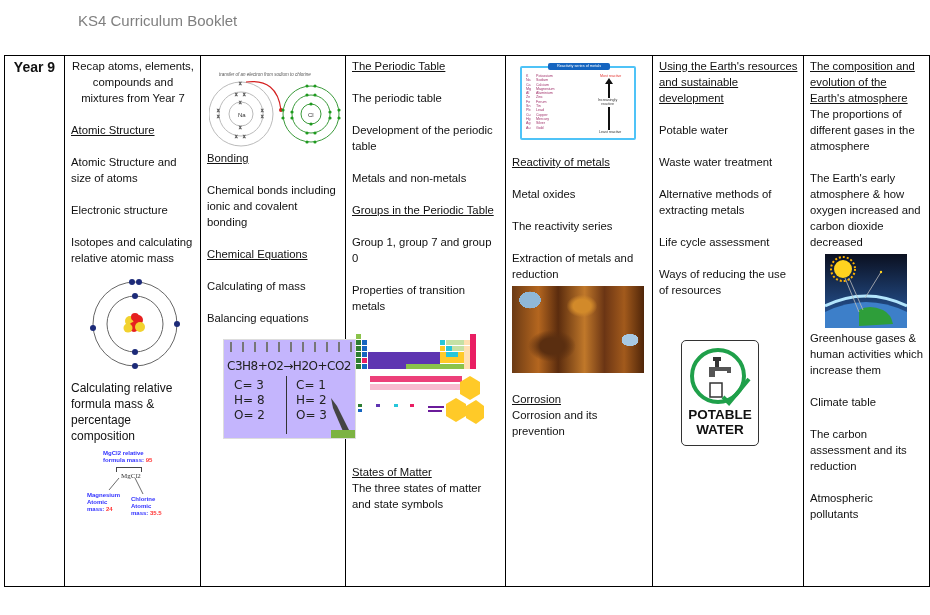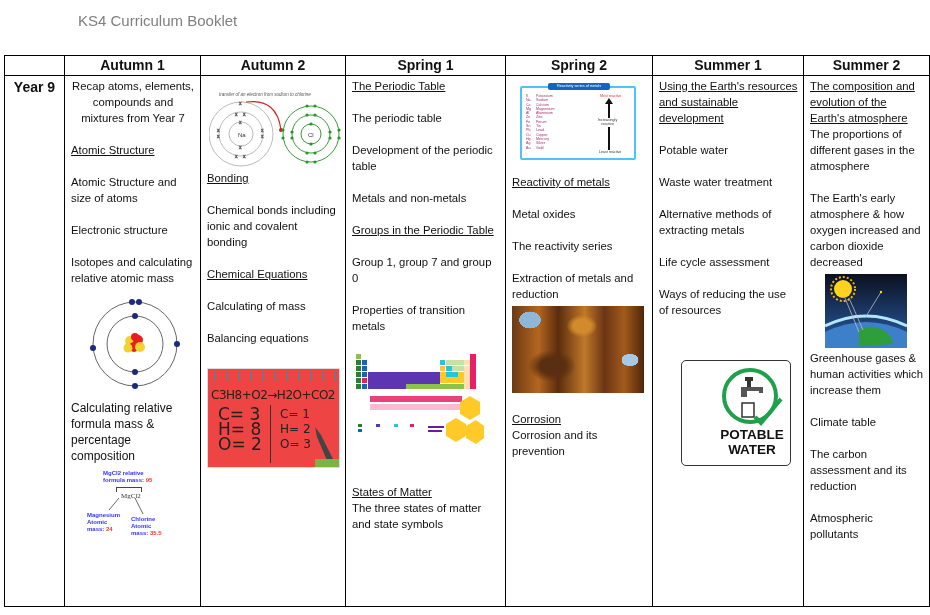--- a/index.html
+++ b/index.html
@@ -26,29 +26,20 @@
   <colgroup>
     <col style="width:60px">
     <col style="width:136px">
     <col style="width:145px">
     <col style="width:160px">
     <col style="width:147px">
     <col style="width:151px">
     <col style="width:126px">
   </colgroup>
   <tbody>
-      <tr>
-    <th></th>
-    <th>Autumn 1</th>
-    <th>Autumn 2</th>
-    <th>Spring 1</th>
-    <th>Spring 2</th>
-    <th>Summer 1</th>
-    <th>Summer 2</th>
-  </tr>
   <tr>
     <td class="row-label">Year 9</td>
 
     <td class="cell">
       <p class="center">Recap atoms, elements, compounds and mixtures from Year 7</p>
       <p class="u">Atomic Structure</p>
       <p>Atomic Structure and size of atoms</p>
       <p>Electronic structure</p>
       <p style="margin-bottom:10px">Isotopes and calculating relative atomic mass</p>
       <svg class="img-box" width="96" height="96" viewBox="0 0 96 96" style="margin-left:16px">
@@ -139,26 +130,26 @@
                 <text x="8" y="52" fill="#666">x</text>
             <text x="52" y="46" fill="#666">x</text>
                 <text x="52" y="52" fill="#666">x</text>
           </g>
         </svg>
       </div>
       <p class="u">Bonding</p>
       <p>Chemical bonds including ionic and covalent bonding</p>
       <p class="u">Chemical Equations</p>
       <p>Calculating of mass</p>
-      <p style="margin-bottom:22px">Balancing equations</p>
-      <div style="position:relative;width:131px;height:98px;background:#ef4444;border:1px solid #ddd;margin-left:0px;font-family:'DejaVu Sans',sans-serif;color:#222;overflow:hidden;">
+      <p style="margin-bottom:13px">Balancing equations</p>
+      <div style="position:relative;width:131px;height:98px;background:#c4b5fd;border:1px solid #ddd;margin-left:16px;font-family:'DejaVu Sans',sans-serif;color:#222;overflow:hidden;">
         <div style="position:absolute;left:6px;top:2px;width:122px;height:10px;background:repeating-linear-gradient(90deg,#777 0 2px,transparent 2px 12px);"></div>
         <div style="position:absolute;left:3px;top:18px;font-size:12px;letter-spacing:-0.5px;">C3H8+O2→H2O+CO2</div>
         <div style="position:absolute;left:62px;top:36px;width:1px;height:58px;background:#333;"></div>
-        <div style="position:absolute;left:10px;top:38px;font-size:17px;line-height:15px;">
+        <div style="position:absolute;left:10px;top:38px;font-size:12px;line-height:15px;">
           <div>C= 3</div>
           <div>H= 8</div>
           <div>O= 2</div>
         </div>
         <div style="position:absolute;left:72px;top:38px;font-size:12px;line-height:15px;">
           <div>C= 1</div>
           <div>H= 2</div>
           <div>O= 3</div>
         </div>
         <svg style="position:absolute;left:105px;top:56px" width="24" height="40">
@@ -275,21 +266,21 @@
       <p>Corrosion and its prevention</p>
     </td>
 
     <td class="cell">
       <p class="u">Using the Earth's resources and sustainable development</p>
       <p>Potable water</p>
       <p>Waste water treatment</p>
       <p>Alternative methods of extracting metals</p>
       <p>Life cycle assessment</p>
       <p style="margin-bottom:42px">Ways of reducing the use of resources</p>
-      <div style="position:relative;width:76px;height:104px;border:1.5px solid #333;border-radius:5px;margin-left:22px;text-align:center;padding-left:32px;">
+      <div style="position:relative;width:76px;height:104px;border:1.5px solid #333;border-radius:5px;margin-left:22px;text-align:center;">
         <svg width="66" height="60" viewBox="0 0 66 60" style="display:block;margin:6px auto 0 auto">
           <circle cx="31" cy="29" r="26" fill="none" stroke="#1fa04a" stroke-width="4"></circle>
           <rect x="26" y="10" width="8" height="4" fill="#333"></rect>
           <rect x="28" y="14" width="4" height="6" fill="#333"></rect>
           <path d="M22 20 h22 v6 h-4 v-2 h-12 v6 h-6 z" fill="#555"></path>
           <rect x="23" y="36" width="12" height="14" fill="none" stroke="#333" stroke-width="1.5"></rect>
           <path d="M36 50 l6 6 l20 -24" fill="none" stroke="#1fa04a" stroke-width="4"></path>
         </svg>
         <div style="font-weight:bold;font-size:13.5px;line-height:15px;color:#111;">
           <div>POTABLE</div>

